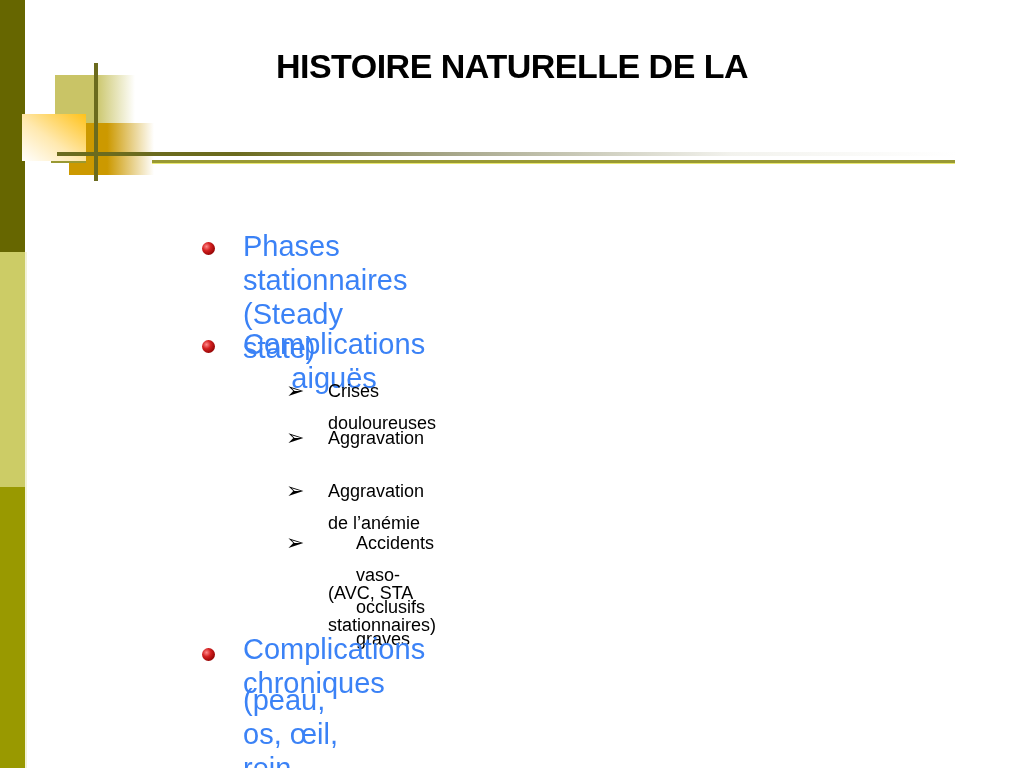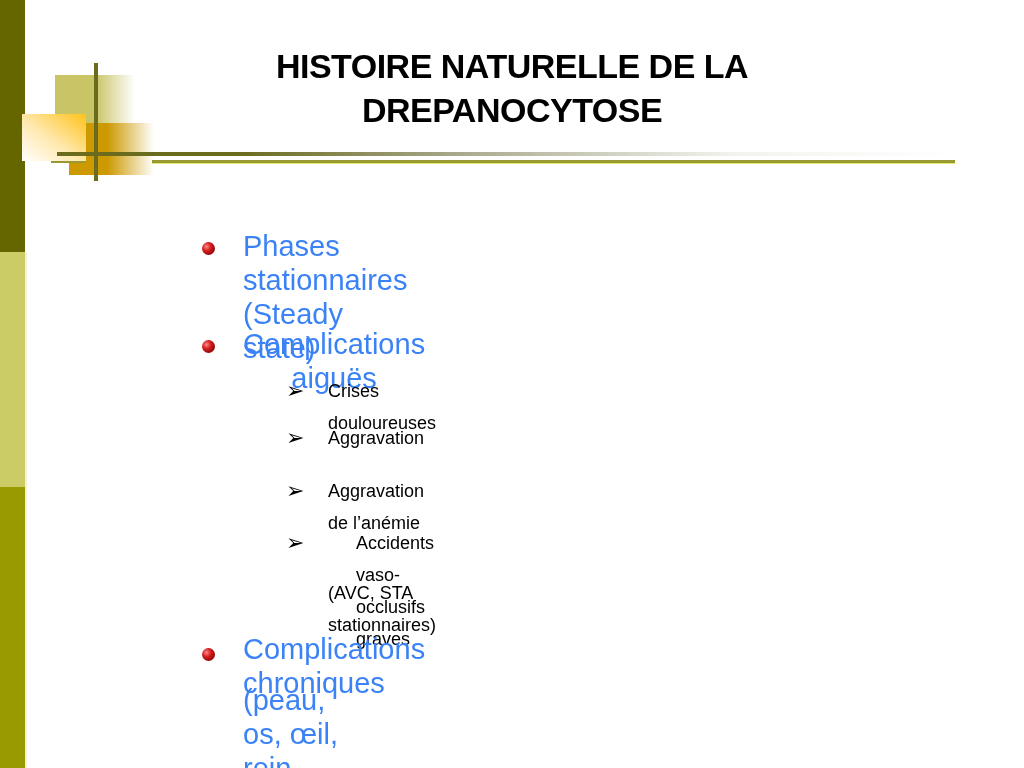--- a/index.html
+++ b/index.html
@@ -72,21 +72,20 @@
 <div class="deco olive-square"></div>
 <div class="deco gold-square"></div>
 <div class="deco yellow-square"></div>
 <div class="deco hline-gradient"></div>
 <div class="deco vline"></div>
 <div class="deco thin-line-left"></div>
 <div class="deco thin-line-main"></div>
 
 <div class="title">
   <div>HISTOIRE NATURELLE DE LA</div>
-  <div>DREPANOCYTOSE</div>
 </div>
 
 <div class="content">
 
   <span class="bullet-sphere" style="left:202px; top:242px;"></span>
   <div class="bullet-item" style="left:243px; top:229px;">Phases stationnaires (Steady state)</div>
 
   <span class="bullet-sphere" style="left:202px; top:340px;"></span>
   <div class="bullet-item" style="left:243px; top:327px;text-align:center;">Complications aiguës</div>
 

